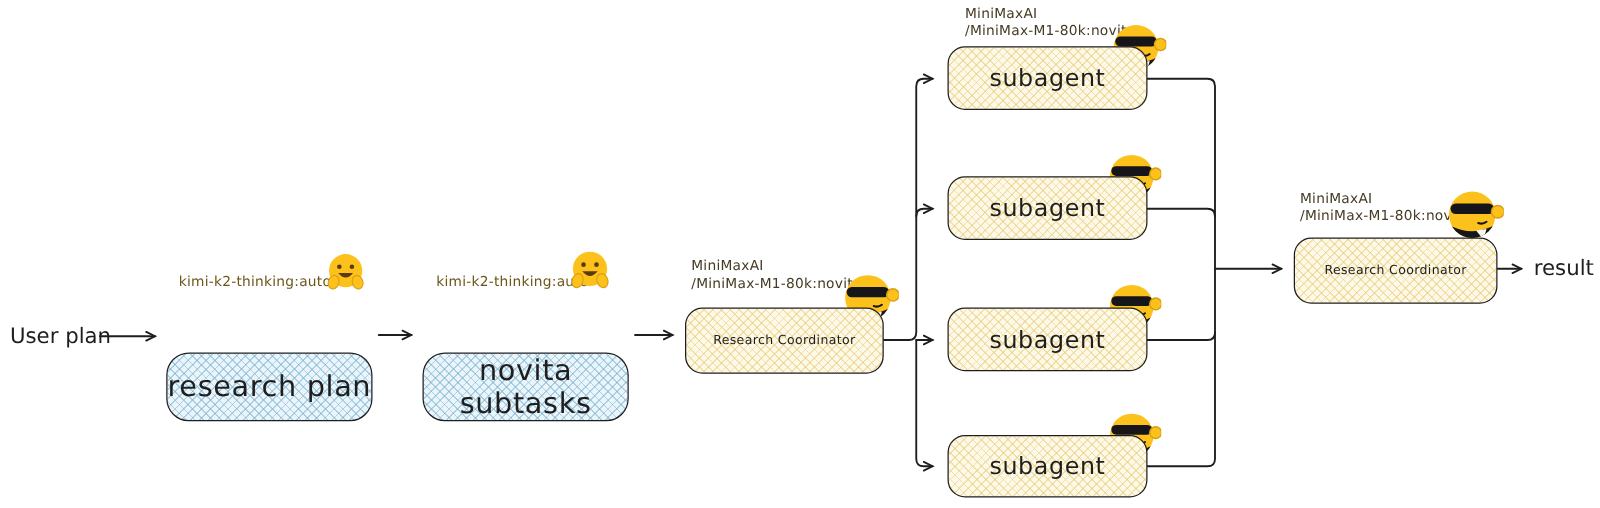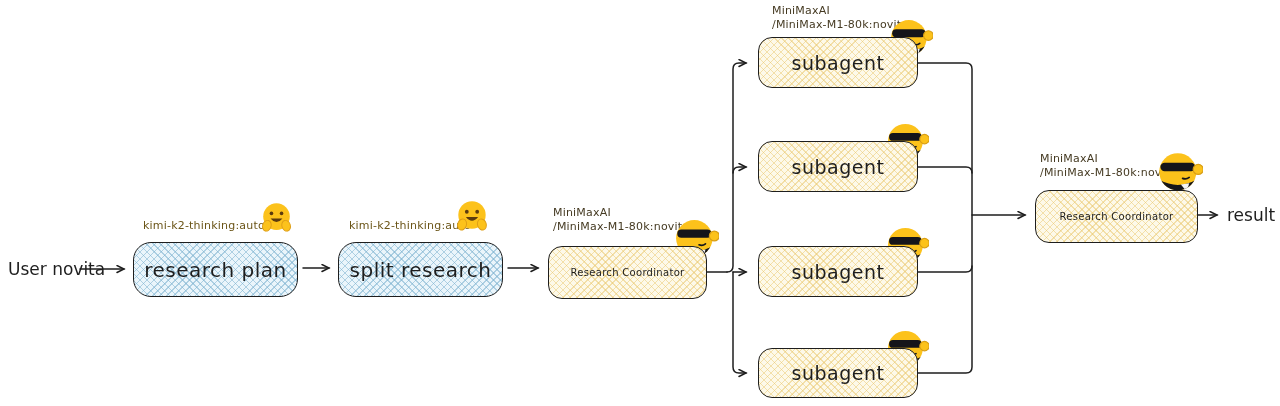--- a/index.html
+++ b/index.html
@@ -11,21 +11,21 @@
   .node{
     position:absolute;border:1.7px solid #1e1e1e;
     display:flex;align-items:center;justify-content:center;text-align:center;
     color:#1e1e1e;box-sizing:border-box;
   }
   .blue-node{
     border-radius:18px;background-color:#eaf5fb;
     background-image:
       repeating-linear-gradient(45deg, rgba(122,176,206,.55) 0, rgba(122,176,206,.55) 1px, transparent 1px, transparent 5px),
       repeating-linear-gradient(135deg, rgba(122,176,206,.55) 0, rgba(122,176,206,.55) 1px, transparent 1px, transparent 5px);
-    font-size:20px;letter-spacing:.5px;
+    font-size:23px;letter-spacing:.5px;margin-top:40px;
   }
   .yellow-node{
     border-radius:14px;background-color:#fdf9e9;
     background-image:
       repeating-linear-gradient(45deg, rgba(233,198,106,.5) 0, rgba(233,198,106,.5) 1px, transparent 1px, transparent 5px),
       repeating-linear-gradient(135deg, rgba(233,198,106,.5) 0, rgba(233,198,106,.5) 1px, transparent 1px, transparent 5px);
   }
   .coord{font-size:10px;line-height:1.3;letter-spacing:.3px;}
   .subagent{font-size:19px;letter-spacing:.5px;}
   .flow-text{position:absolute;font-size:17px;color:#1e1e1e;white-space:nowrap;}
@@ -65,21 +65,21 @@
       <path d="M918,63 L966,63 Q972,63 972,69 L972,367 Q972,373 966,373 L918,373"></path>
       <path d="M918,167 L966,167 Q972,167 972,173"></path>
       <path d="M918,272 L966,272 Q972,272 972,266"></path>
 
       <path d="M972,215 L1025,215" marker-end="url(#ah)"></path>
 
       <path d="M1198,215 L1217,215" marker-end="url(#ah)"></path>
     </g>
   </svg>
 
-  <div class="flow-text" style="left:8px;top:259px;">User novita</div>
+  <div class="flow-text" style="left:8px;top:259px;">User plan</div>
   <div class="flow-text" style="left:1227px;top:205px;text-align:center;">result</div>
 
   <div class="model-label" style="left:143px;top:219px;">kimi-k2-thinking:auto</div>
   <div class="emoji" style="left:260px;top:201px;width:33px;height:33px;">
     <svg viewBox="0 0 36 36">
       <circle cx="18" cy="17" r="14.5" fill="#fcc21b"></circle>
       <circle cx="12.5" cy="13.5" r="2" fill="#5b3b0e"></circle>
       <circle cx="23.5" cy="13.5" r="2" fill="#5b3b0e"></circle>
       <path d="M11.5,19 Q18,27 24.5,19 Z" fill="#5b3b0e"></path>
       <ellipse cx="7.5" cy="27" rx="4.6" ry="6" fill="#fcc21b" stroke="#de9e17" stroke-width="1" transform="rotate(18 7.5 27)"></ellipse>
@@ -95,21 +95,21 @@
     <svg viewBox="0 0 36 36">
       <circle cx="18" cy="17" r="14.5" fill="#fcc21b"></circle>
       <circle cx="12.5" cy="13.5" r="2" fill="#5b3b0e"></circle>
       <circle cx="23.5" cy="13.5" r="2" fill="#5b3b0e"></circle>
       <path d="M11.5,19 Q18,27 24.5,19 Z" fill="#5b3b0e"></path>
       <ellipse cx="7.5" cy="27" rx="4.6" ry="6" fill="#fcc21b" stroke="#de9e17" stroke-width="1" transform="rotate(18 7.5 27)"></ellipse>
       <ellipse cx="28.5" cy="27" rx="4.6" ry="6" fill="#fcc21b" stroke="#de9e17" stroke-width="1" transform="rotate(-18 28.5 27)"></ellipse>
     </svg>
   </div>
   <div class="node blue-node" style="left:338px;top:242px;width:165px;height:55px;">
-    <span>split research</span>
+    <span>novita subtasks</span>
   </div>
 
   <div class="model-label mm" style="left:553px;top:206px;">MiniMaxAI
 /MiniMax-M1-80k:novita</div>
   <div class="emoji" style="left:672px;top:216px;width:47px;height:47px;">
     <svg viewBox="0 0 40 40">
       <defs>
           <clipPath id="hc1">
             <circle cx="19" cy="19" r="15.5"></circle>
           </clipPath>

